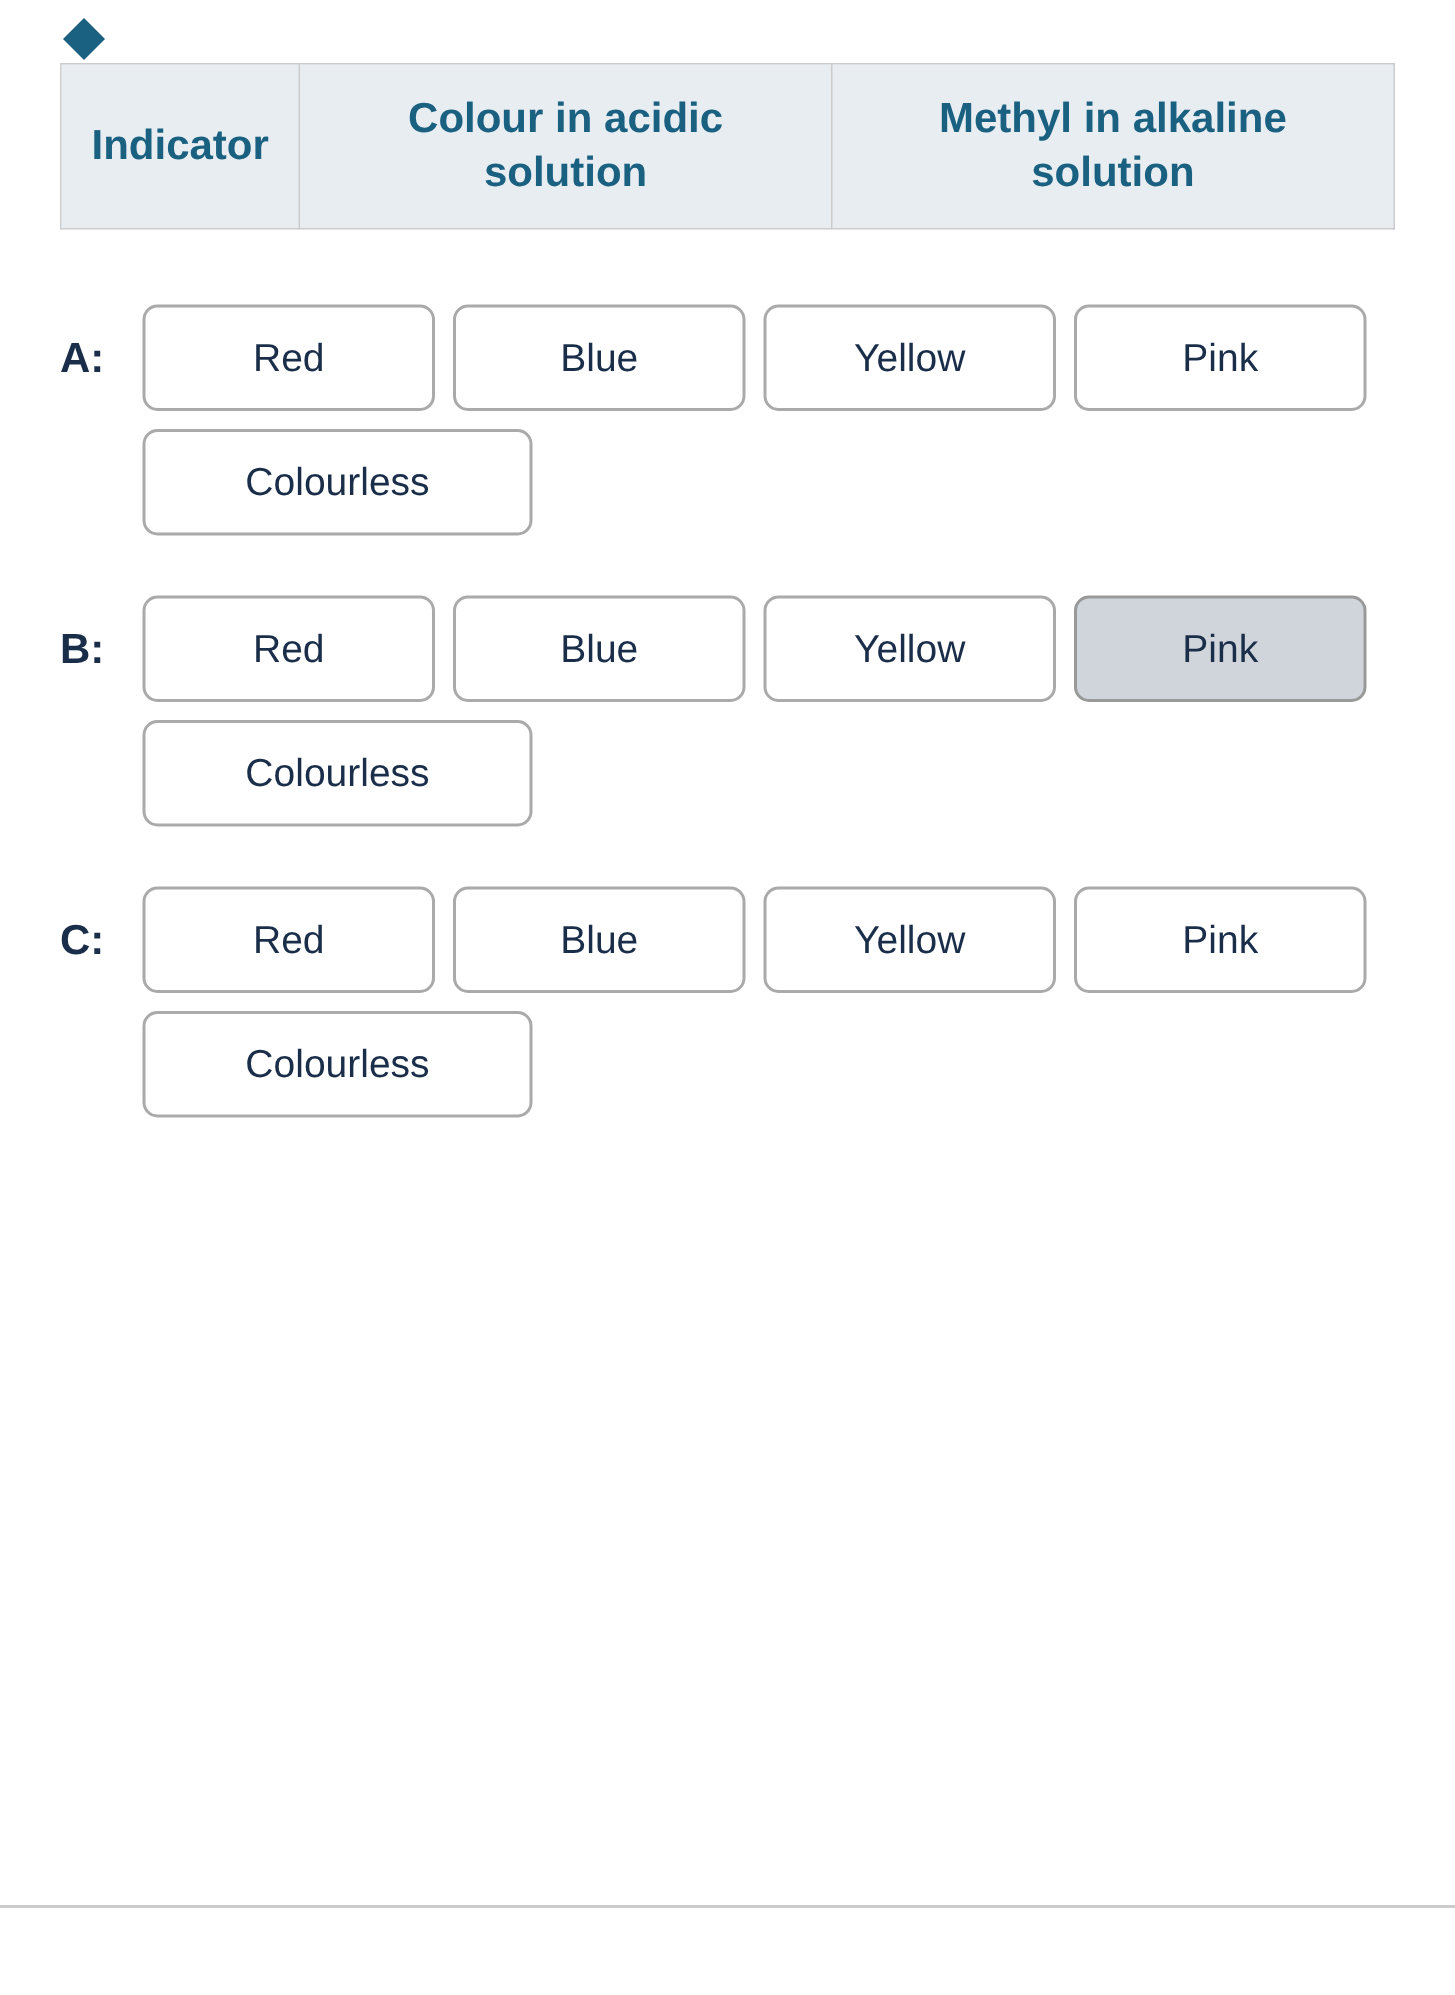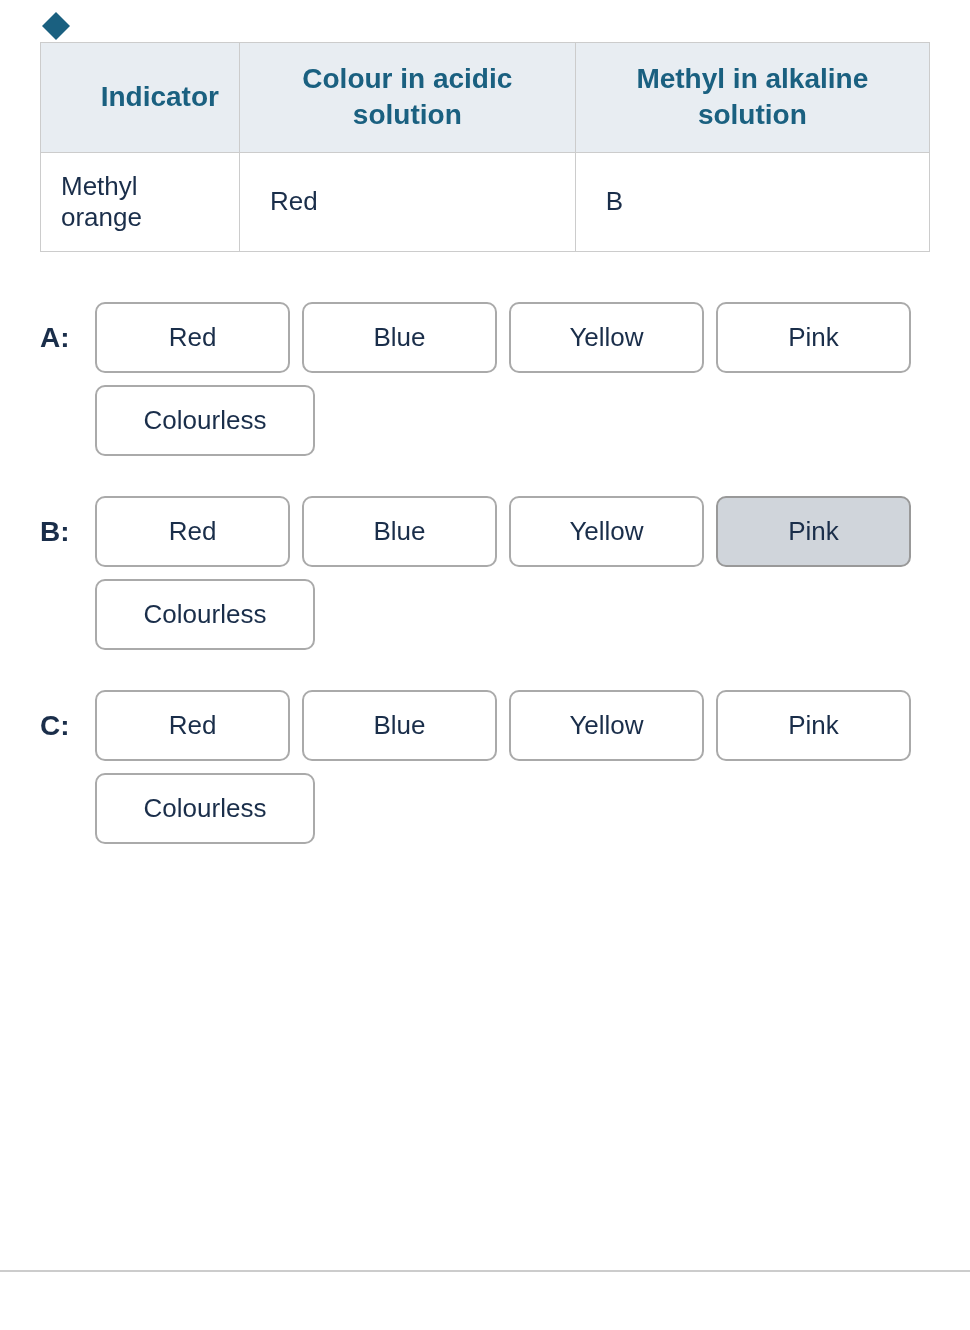--- a/index.html
+++ b/index.html
@@ -107,21 +107,21 @@
       align-items: center;
       justify-content: center;
     }
 
     .option-button.selected {
       background-color: #d0d5db;
       border-color: #999999;
     }
 
     .option-button.wide {
-      width: 220px;
+      width: 260px;
     }
 
     
     .bottom-bar {
       border-top: 2px solid #cccccc;
       height: 60px;
       display: flex;
       align-items: center;
       padding: 0 40px;
       position: absolute;
@@ -153,25 +153,20 @@
   <div class="table-section">
     <table class="indicator-table">
       <thead>
         <tr>
           <th>Indicator</th>
           <th>Colour in acidic solution</th>
           <th>Methyl in alkaline solution</th>
         </tr>
       </thead>
       <tbody>
-        <tr>
-          <td>Methyl orange</td>
-          <td>Red</td>
-          <td>B</td>
-        </tr>
       </tbody>
     </table>
   </div>
 
   <div class="answer-section">
 
     <div class="question-group">
       <span class="question-label">A:</span>
       <div class="options-container">
         <button class="option-button">Red</button>

